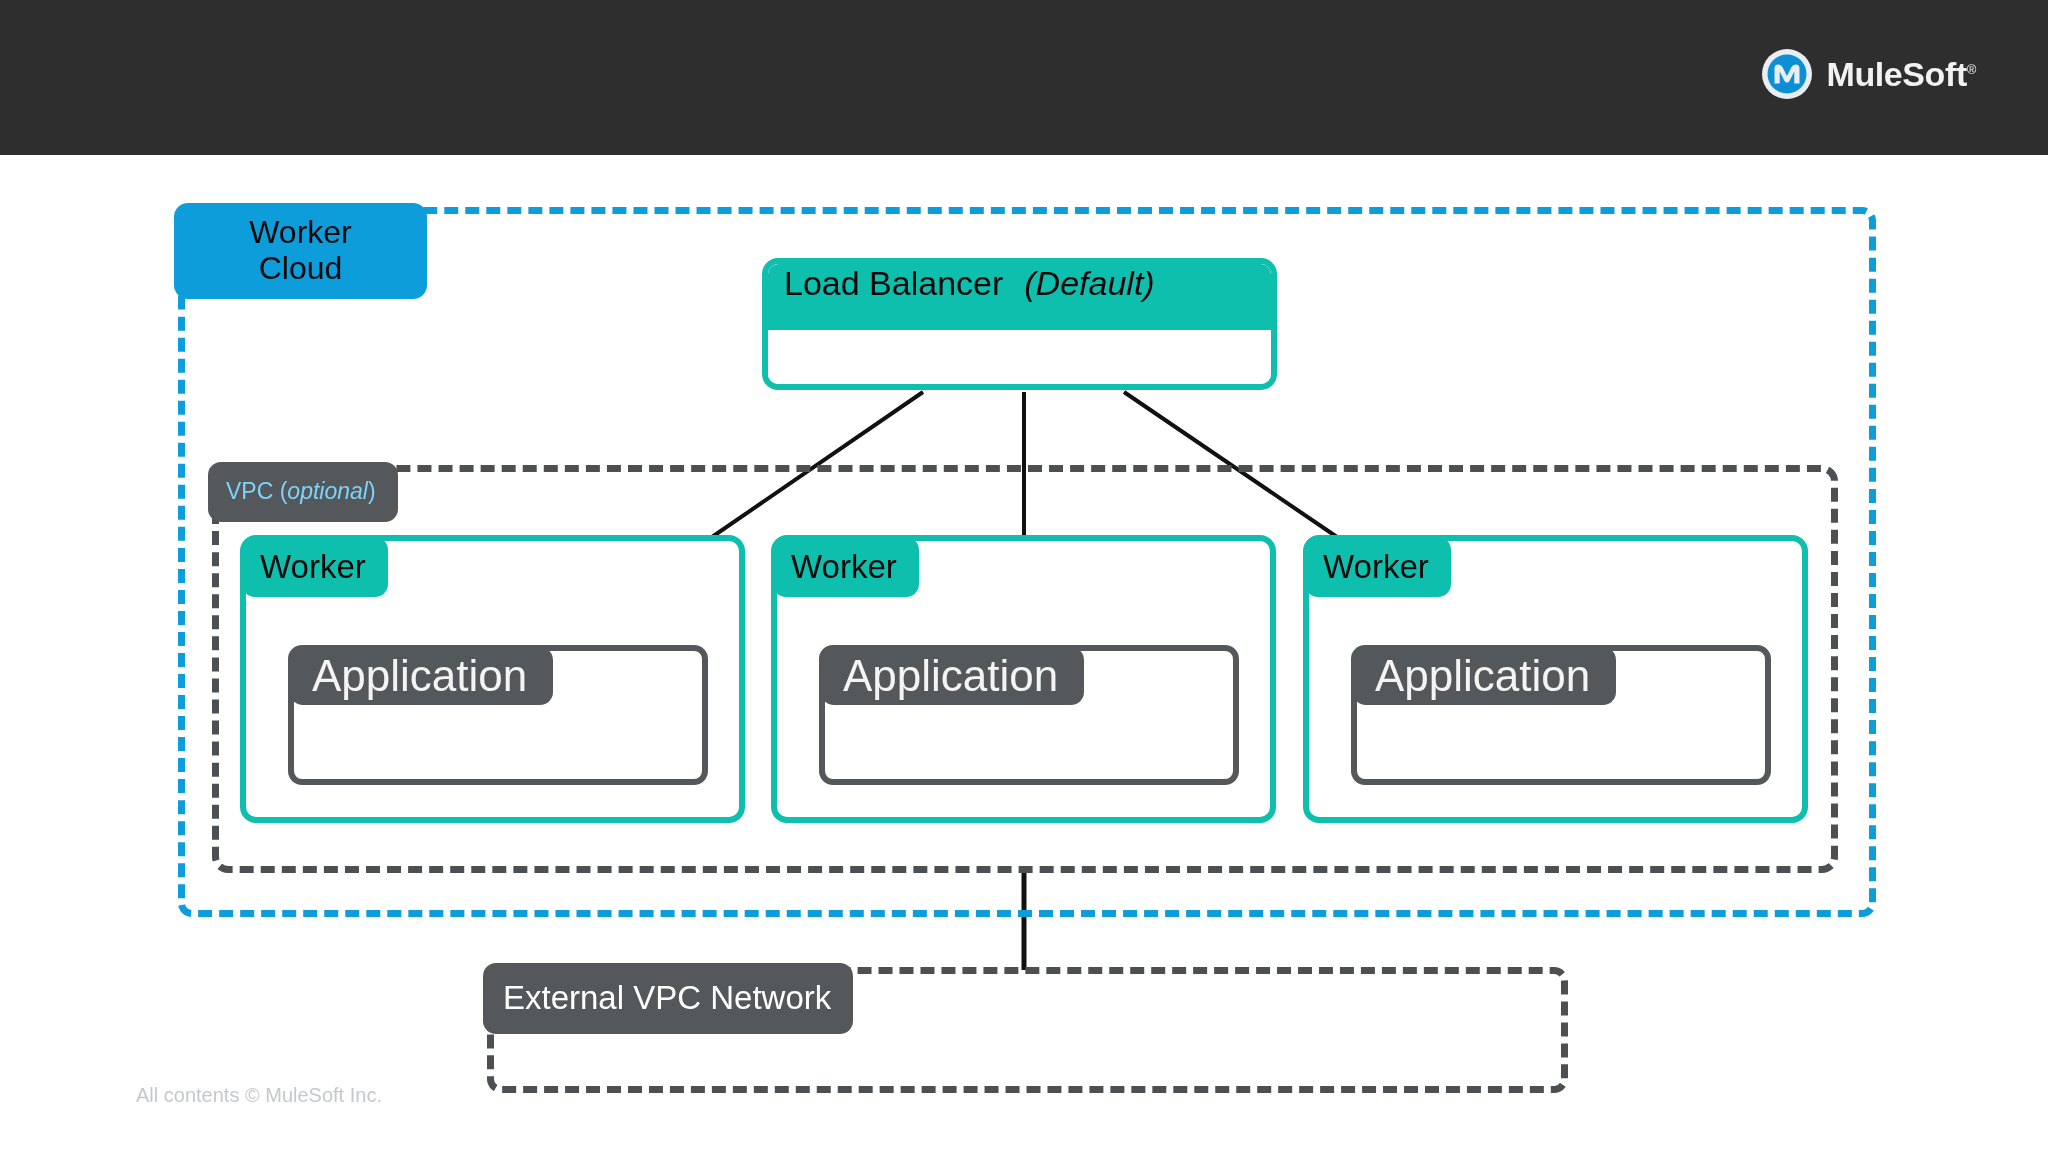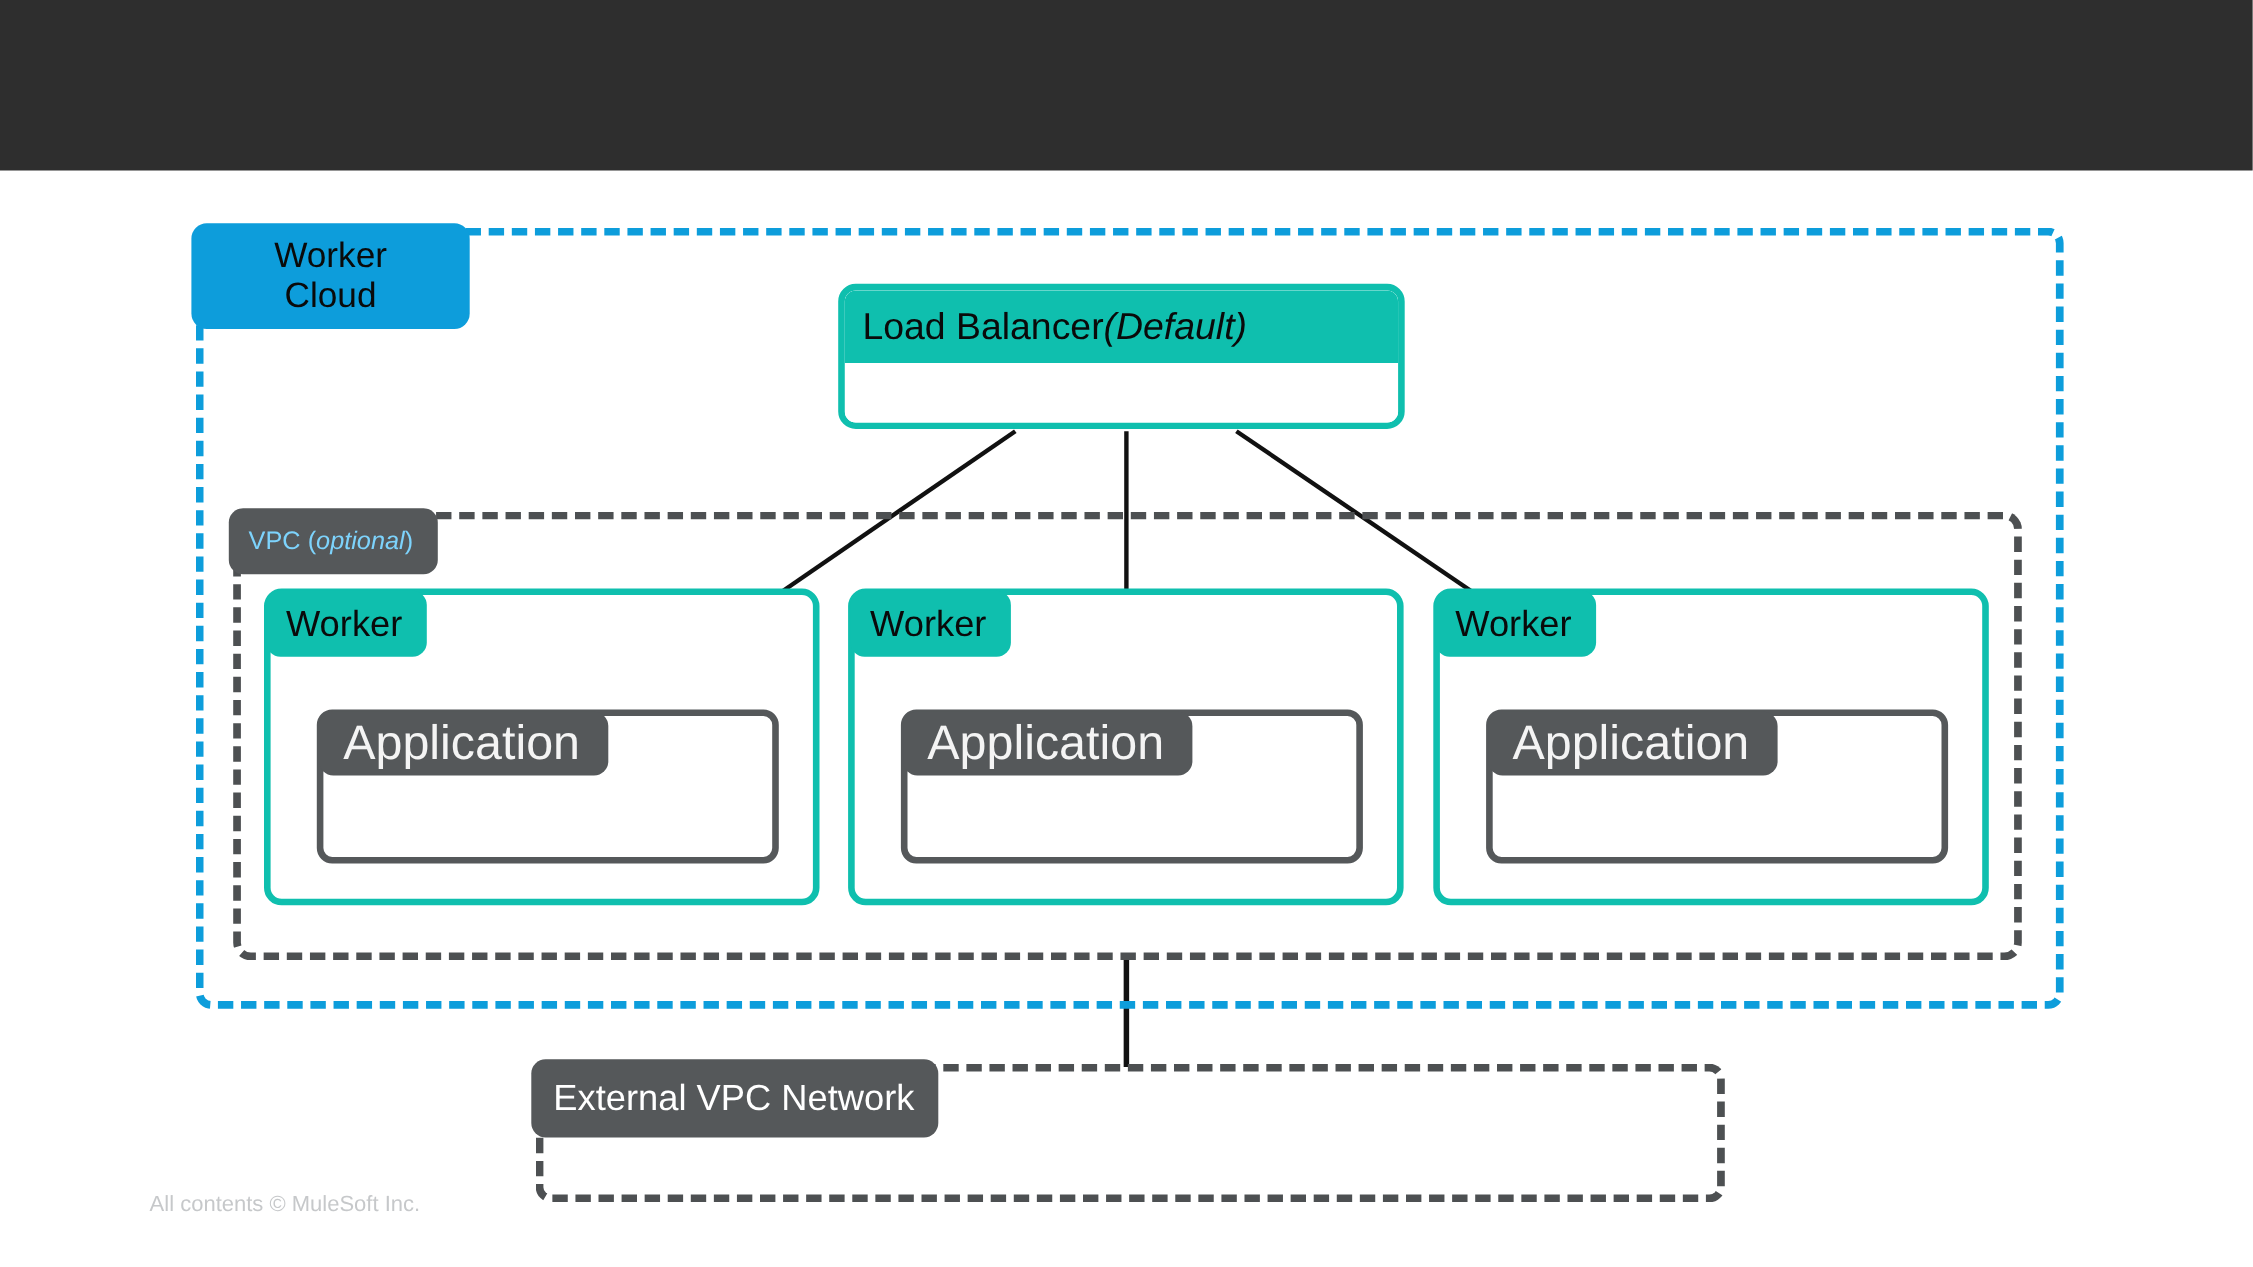--- a/index.html
+++ b/index.html
@@ -176,25 +176,25 @@
     overflow: hidden;
   }
   .lb-header {
     position: absolute;
     left: 0; top: 0;
     width: 100%;
     height: 66px;
     background: #0fbfae;
     border-radius: 10px 10px 0 0;
     display: flex;
-    align-items: center;
     padding-left: 16px;
     font-size: 34px;
     color: #0a0a0a;
     white-space: nowrap;
+    gap: 21px;
   }
   .lb-header .lb-default {
     font-style: italic;
     margin-left: 0;
   }
   .lb-body {
     position: absolute;
     left: 0; top: 66px;
     width: 100%;
     height: 60px;
@@ -247,20 +247,28 @@
   }
 </style>
 </head>
 <body>
 
 <div id="slide">
 
   <div class="header-bar"></div>
 
 
+  <div class="brand-logo">
+    <svg class="brand-mark" viewBox="0 0 52 52">
+      <circle cx="26" cy="26" r="25" fill="#e9eef2"></circle>
+      <circle cx="26" cy="26" r="19.5" fill="#0c8fd4"></circle>
+      <path d="M13.5 35.5 L13.5 20.5 Q13.5 16.5 17.3 16.5 Q20.2 16.5 21.6 19.2 L26 28 L30.4 19.2 Q31.8 16.5 34.7 16.5 Q38.5 16.5 38.5 20.5 L38.5 35.5 L33.3 35.5 L33.3 23.6 L28.6 32.7 Q27.6 34.6 26 34.6 Q24.4 34.6 23.4 32.7 L18.7 23.6 L18.7 35.5 Z" fill="#e9eef2"></path>
+    </svg>
+    <span class="brand-text"><span>MuleSoft</span><span class="brand-reg">®</span></span>
+  </div>
 
   <svg class="connectors">
 
     <line x1="923" y1="392" x2="712" y2="537" stroke="#111111" stroke-width="4"></line>
 
     <line x1="1024" y1="392" x2="1024" y2="537" stroke="#111111" stroke-width="4"></line>
 
     <line x1="1124" y1="392" x2="1337" y2="537" stroke="#111111" stroke-width="4"></line>
 
     <line x1="1024" y1="868" x2="1024" y2="970" stroke="#111111" stroke-width="5"></line>

